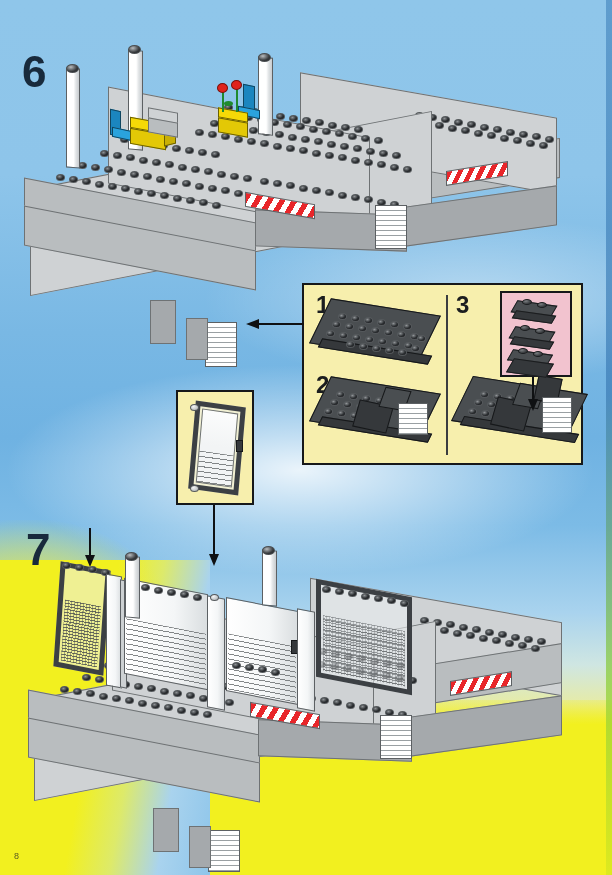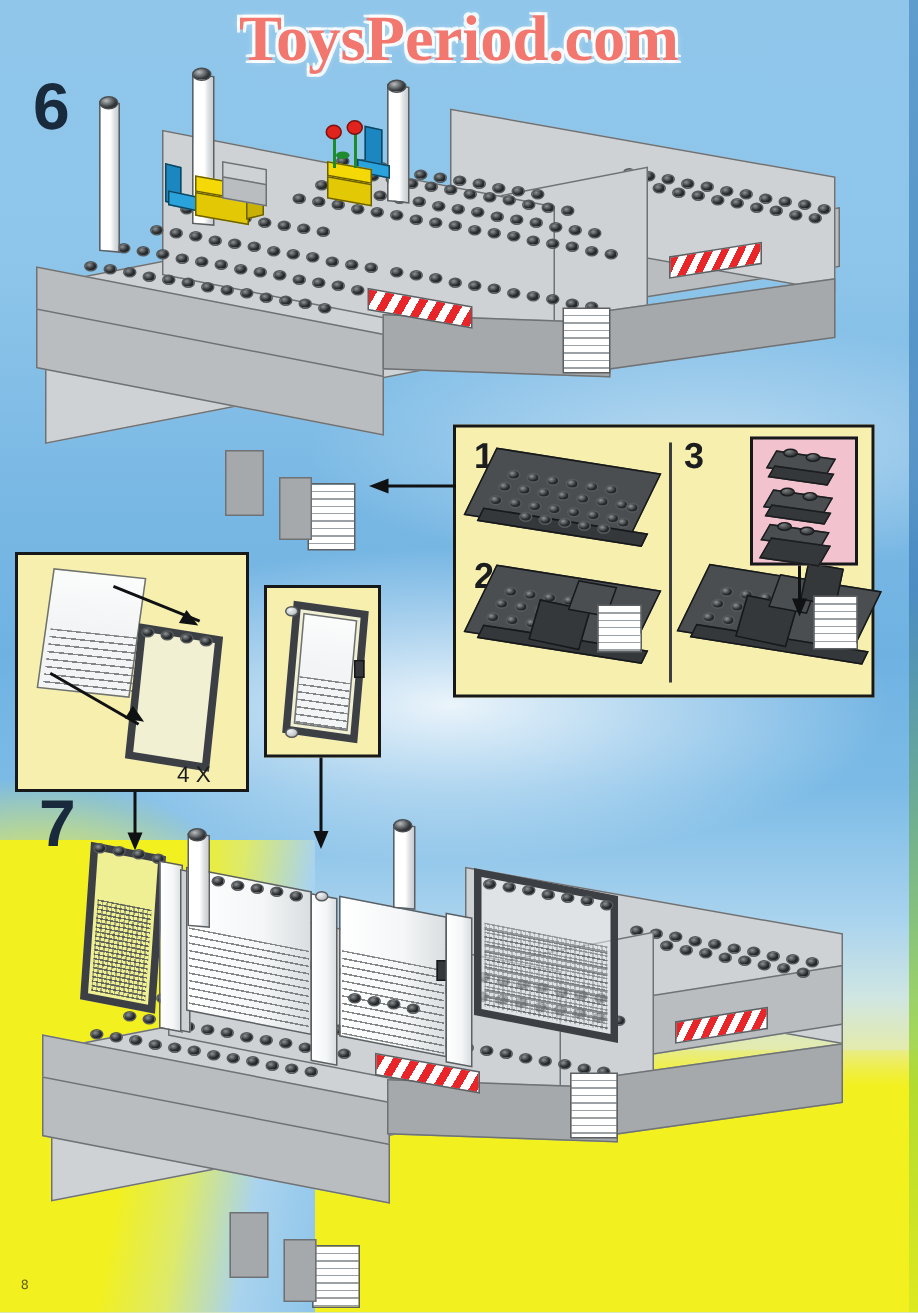--- a/index.html
+++ b/index.html
@@ -205,21 +205,20 @@
 <body>
 
 <div id="page">
 
   <div class="sky"></div>
   <div class="ground-bottom"></div>
   <div class="ground-left"></div>
   <div class="ground-blob"></div>
   <div class="edge-right"></div>
 
-  <div class="watermark">ToysPeriod.com</div>
 
   <div id="step6-num" class="step-num">6</div>
 
   <div>
 
     <div class="side" style="left:408px;top:150px;width:150px;height:38px;transform:skewY(-9deg);"></div>
     <div class="top" style="left:300px;top:95px;width:255px;height:75px;transform:skewY(10deg);"></div>
 
     <div>
       <div class="stud" style="left:415px;top:112px;"></div>
@@ -538,39 +537,20 @@
       </div>
     </div>
 
     <div class="arrow-line" style="left:228px;top:92px;width:2px;height:25px;"></div>
     <div class="arrow-head ah-down" style="left:224px;top:114px;"></div>
   </div>
 
   <div class="arrow-line" style="left:258px;top:323px;width:46px;height:2px;"></div>
   <div class="arrow-head ah-left" style="left:246px;top:319px;"></div>
 
-  <div class="callout" style="left:10px;top:368px;width:156px;height:160px;">
-
-    <div class="glass" style="left:18px;top:12px;width:62px;height:80px;transform:skew(-8deg,6deg);"></div>
-    <div class="blinds" style="left:19px;top:52px;width:60px;height:39px;transform:skew(-8deg,6deg);"></div>
-
-    <div class="win-frame" style="left:76px;top:50px;width:56px;height:90px;transform:skew(-6deg,9deg);"></div>
-    <div class="stud" style="left:82px;top:48px;"></div>
-      <div class="stud" style="left:95px;top:50px;"></div>
-    <div class="stud" style="left:108px;top:52px;"></div>
-      <div class="stud" style="left:121px;top:54px;"></div>
-
-    <div class="arrow-line" style="left:64px;top:20px;width:62px;height:2px;transform:rotate(22deg);transform-origin:0 0;"></div>
-    <div class="arrow-head" style="left:110px;top:38px;border-left:5px solid transparent;border-right:5px solid transparent;border-top:12px solid #0f1113;transform:rotate(-60deg);"></div>
-
-    <div class="arrow-line" style="left:22px;top:78px;width:68px;height:2px;transform:rotate(30deg);transform-origin:0 0;"></div>
-    <div class="arrow-head" style="left:74px;top:102px;border-left:5px solid transparent;border-right:5px solid transparent;border-top:12px solid #0f1113;transform:rotate(-58deg);"></div>
-
-    <div class="qty" style="left:106px;top:138px;">4 X</div>
-  </div>
 
   <div class="callout" style="left:176px;top:390px;width:78px;height:115px;">
     <div class="win-frame" style="left:14px;top:12px;width:50px;height:88px;transform:skew(-5deg,8deg);">
       <div class="glass" style="left:2px;top:2px;right:2px;bottom:2px;"></div>
       <div class="blinds" style="left:3px;top:44px;width:34px;height:34px;"></div>
     </div>
     <div class="stud lite" style="left:12px;top:12px;"></div>
     <div class="stud lite" style="left:12px;top:93px;"></div>
     <div class="dkbrick" style="left:58px;top:48px;width:7px;height:12px;"></div>
   </div>

